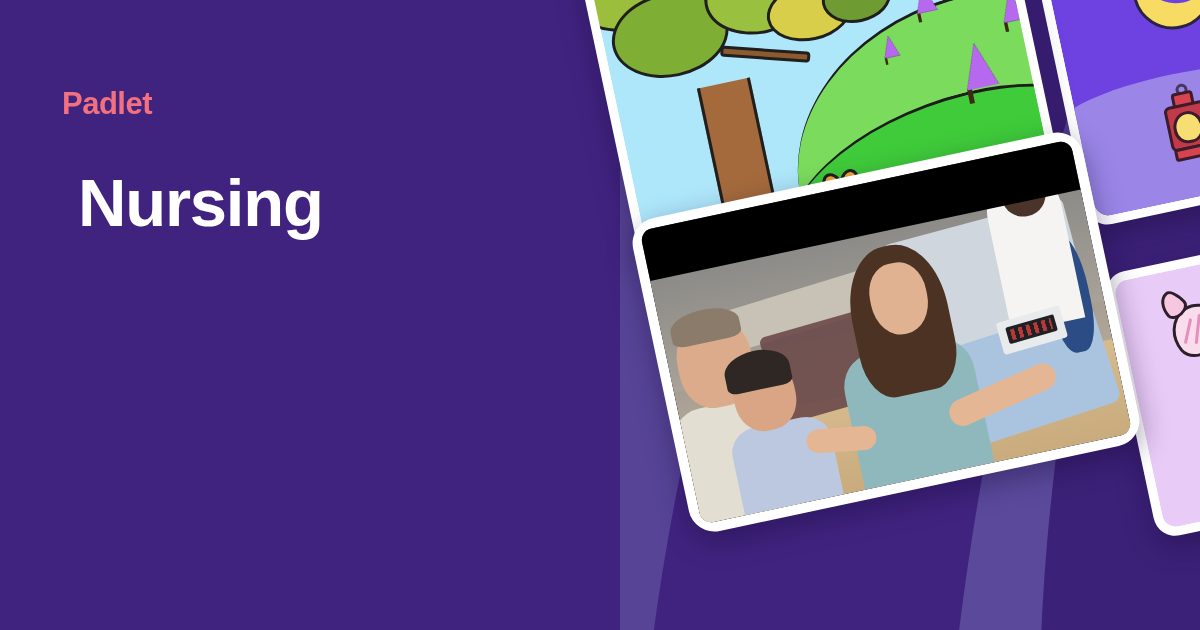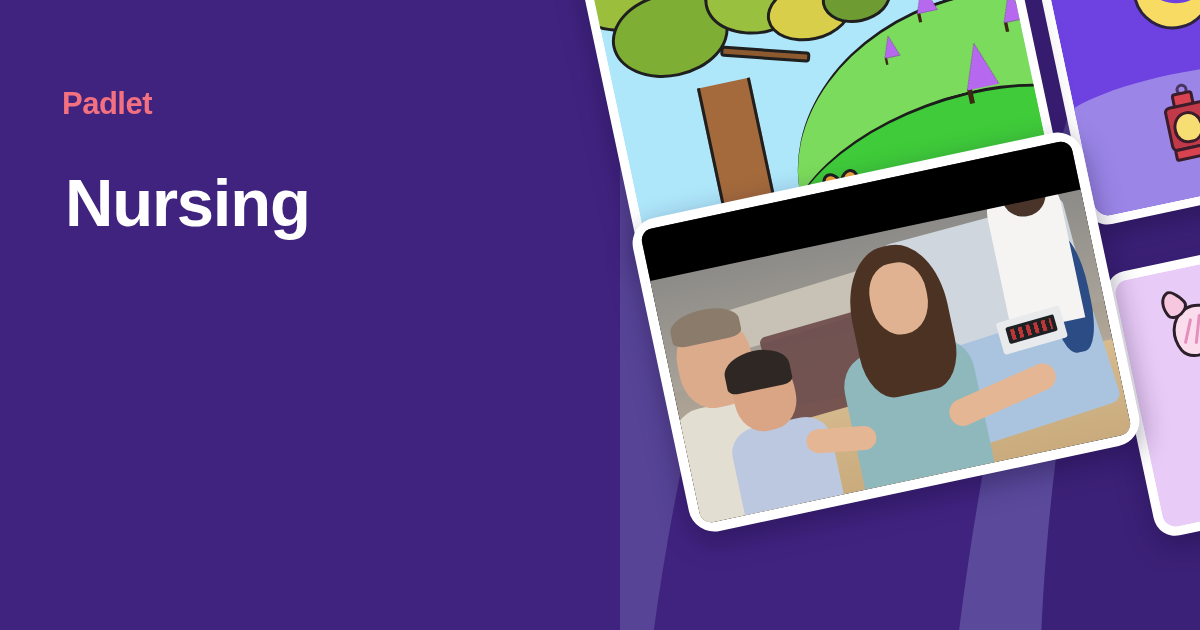--- a/index.html
+++ b/index.html
@@ -81,21 +81,21 @@
   .logo {
     font-size: 31px;
     font-weight: 700;
     color: #F2707F;
     letter-spacing: -0.5px;
     line-height: 1;
     margin: 0 0 48px 0;
     font-family: "Liberation Sans", sans-serif;
   }
   .headline {
-    margin: 3px;
+    margin: 16px;
     font-size: 67px;
     font-weight: 700;
     line-height: 1.08;
     color: #ffffff;
     letter-spacing: -1.2px;
     max-width: 470px;
   }
 
   
   .card {

